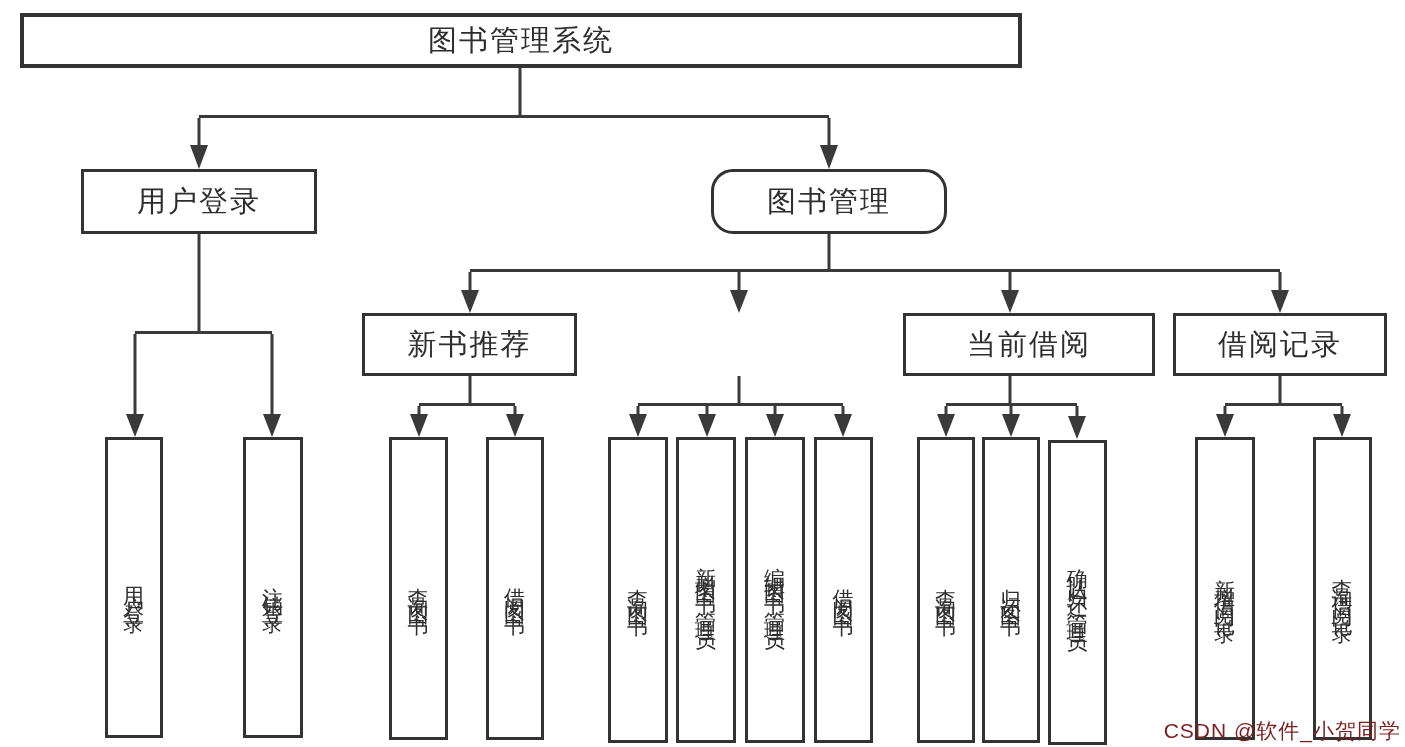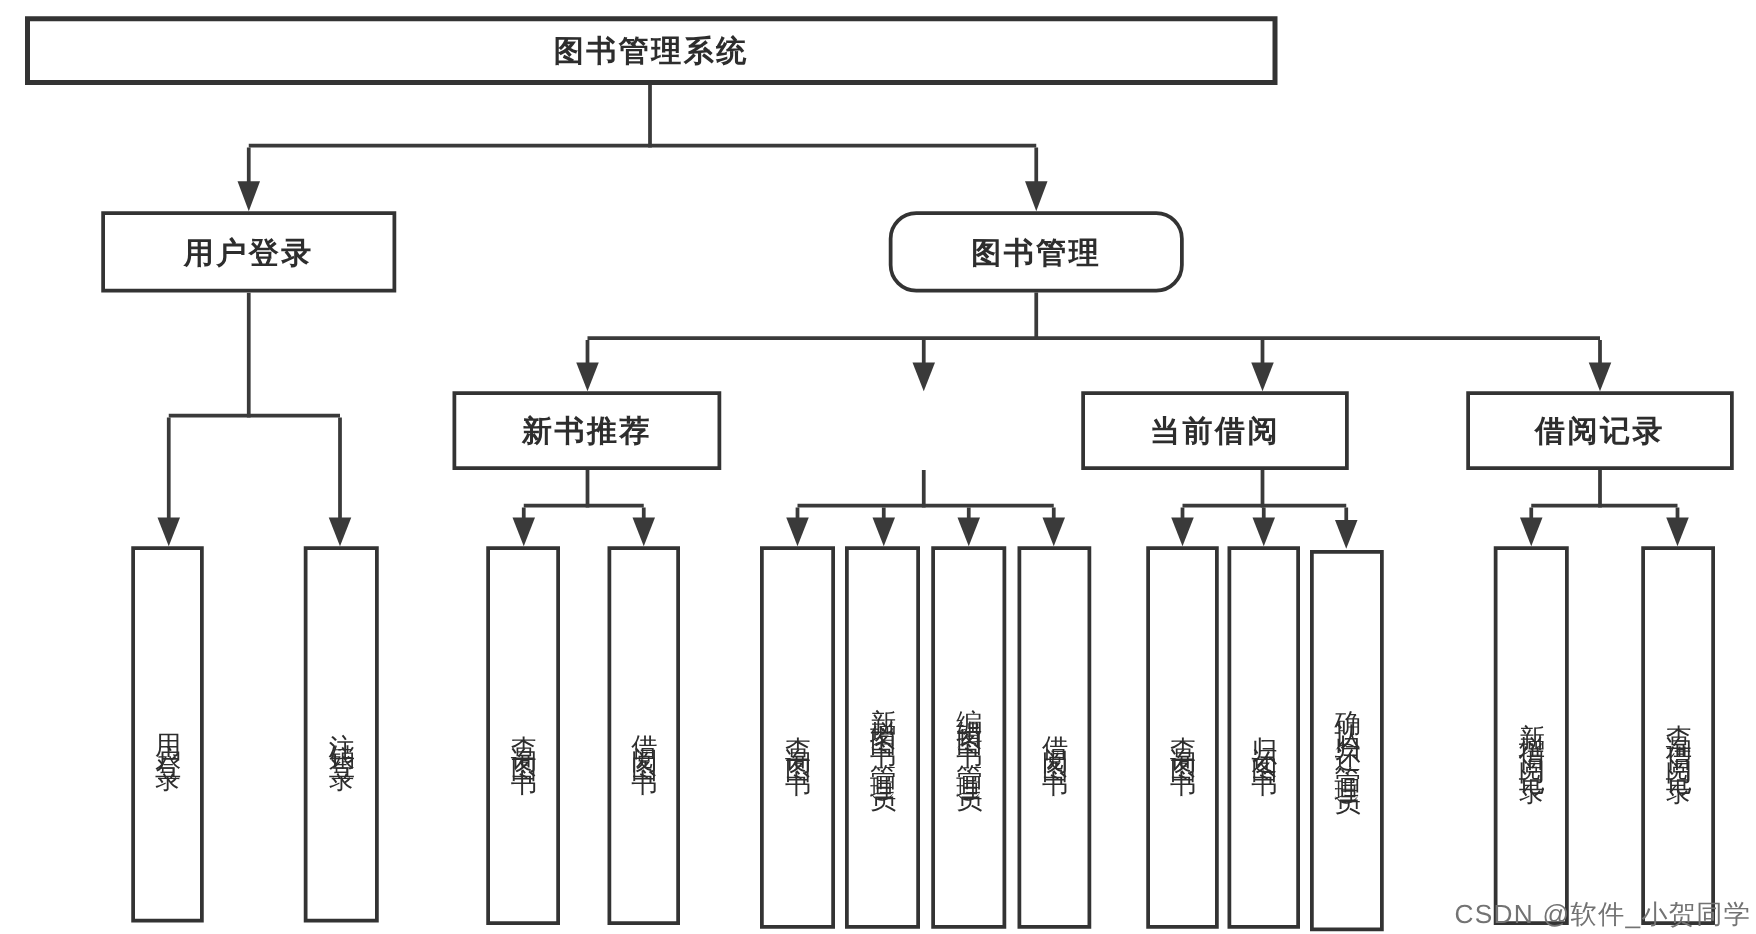--- a/index.html
+++ b/index.html
@@ -14,44 +14,43 @@
     position:absolute;
     box-sizing:border-box;
     border:3px solid #333333;
     background:#ffffff;
     display:flex;
     align-items:center;
     justify-content:center;
     color:#2d2d2d;
   }
   .h-node{
-    font-size:24px;
+    font-size:29px;
     letter-spacing:2px;
     white-space:nowrap;
-    font-weight:bold;
   }
   .leaf span{
     writing-mode:vertical-rl;
     text-orientation:mixed;
     font-size:21px;
     line-height:1;
     letter-spacing:9px;
     color:#2d2d2d;
   }
   .connectors{
     position:absolute;
     left:0;top:0;
     width:1405px;height:747px;
   }
   .watermark{
     position:absolute;
     right:4px;
     bottom:2px;
     font-size:21px;
-    color:#737373;
+    color:#7f1d1d;
     letter-spacing:1px;
     z-index:10;
     white-space:nowrap;
   }
 </style>
 </head>
 <body>
 
 <div class="canvas">
 
@@ -127,21 +126,21 @@
       <polygon points="1333,414 1351,414 1342,437"></polygon>
     </g>
   </svg>
 
   <div class="node h-node" style="left:20px;top:13px;width:1002px;height:55px;border-width:4px;">图书管理系统</div>
 
   <div class="node h-node" style="left:81px;top:169px;width:236px;height:65px;">用户登录</div>
   <div class="node h-node" style="left:711px;top:169px;width:236px;height:65px;border-radius:22px;">图书管理</div>
 
   <div class="node h-node" style="left:362px;top:313px;width:215px;height:63px;">新书推荐</div>
-  <div class="node h-node" style="left:865px;top:313px;width:214px;height:63px;">当前借阅</div>
+  <div class="node h-node" style="left:903px;top:313px;width:252px;height:63px;">当前借阅</div>
   <div class="node h-node" style="left:1173px;top:313px;width:214px;height:63px;">借阅记录</div>
 
   <div class="node leaf" style="left:105px;top:437px;width:58px;height:301px;">
     <span>用户登录</span>
   </div>
   <div class="node leaf" style="left:243px;top:437px;width:60px;height:301px;">
     <span>注销登录</span>
   </div>
 
   <div class="node leaf" style="left:389px;top:437px;width:59px;height:303px;">

